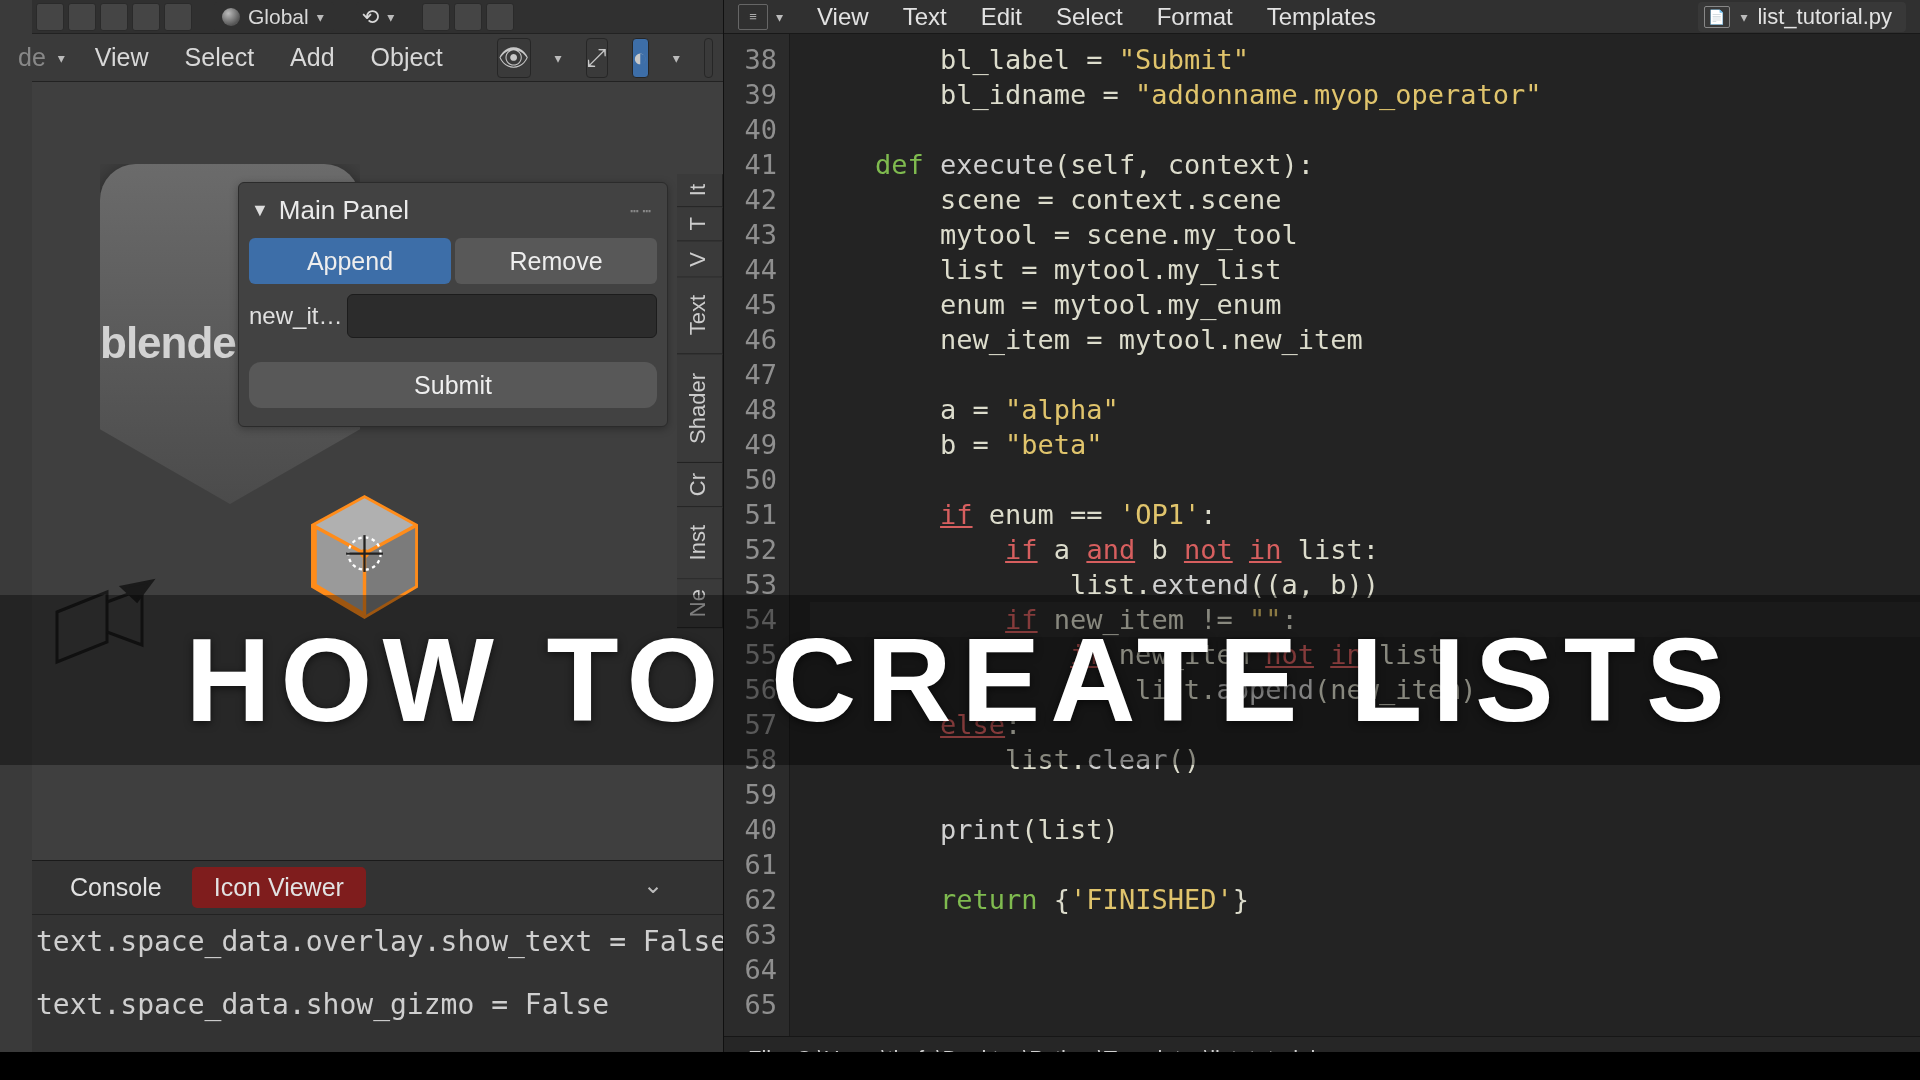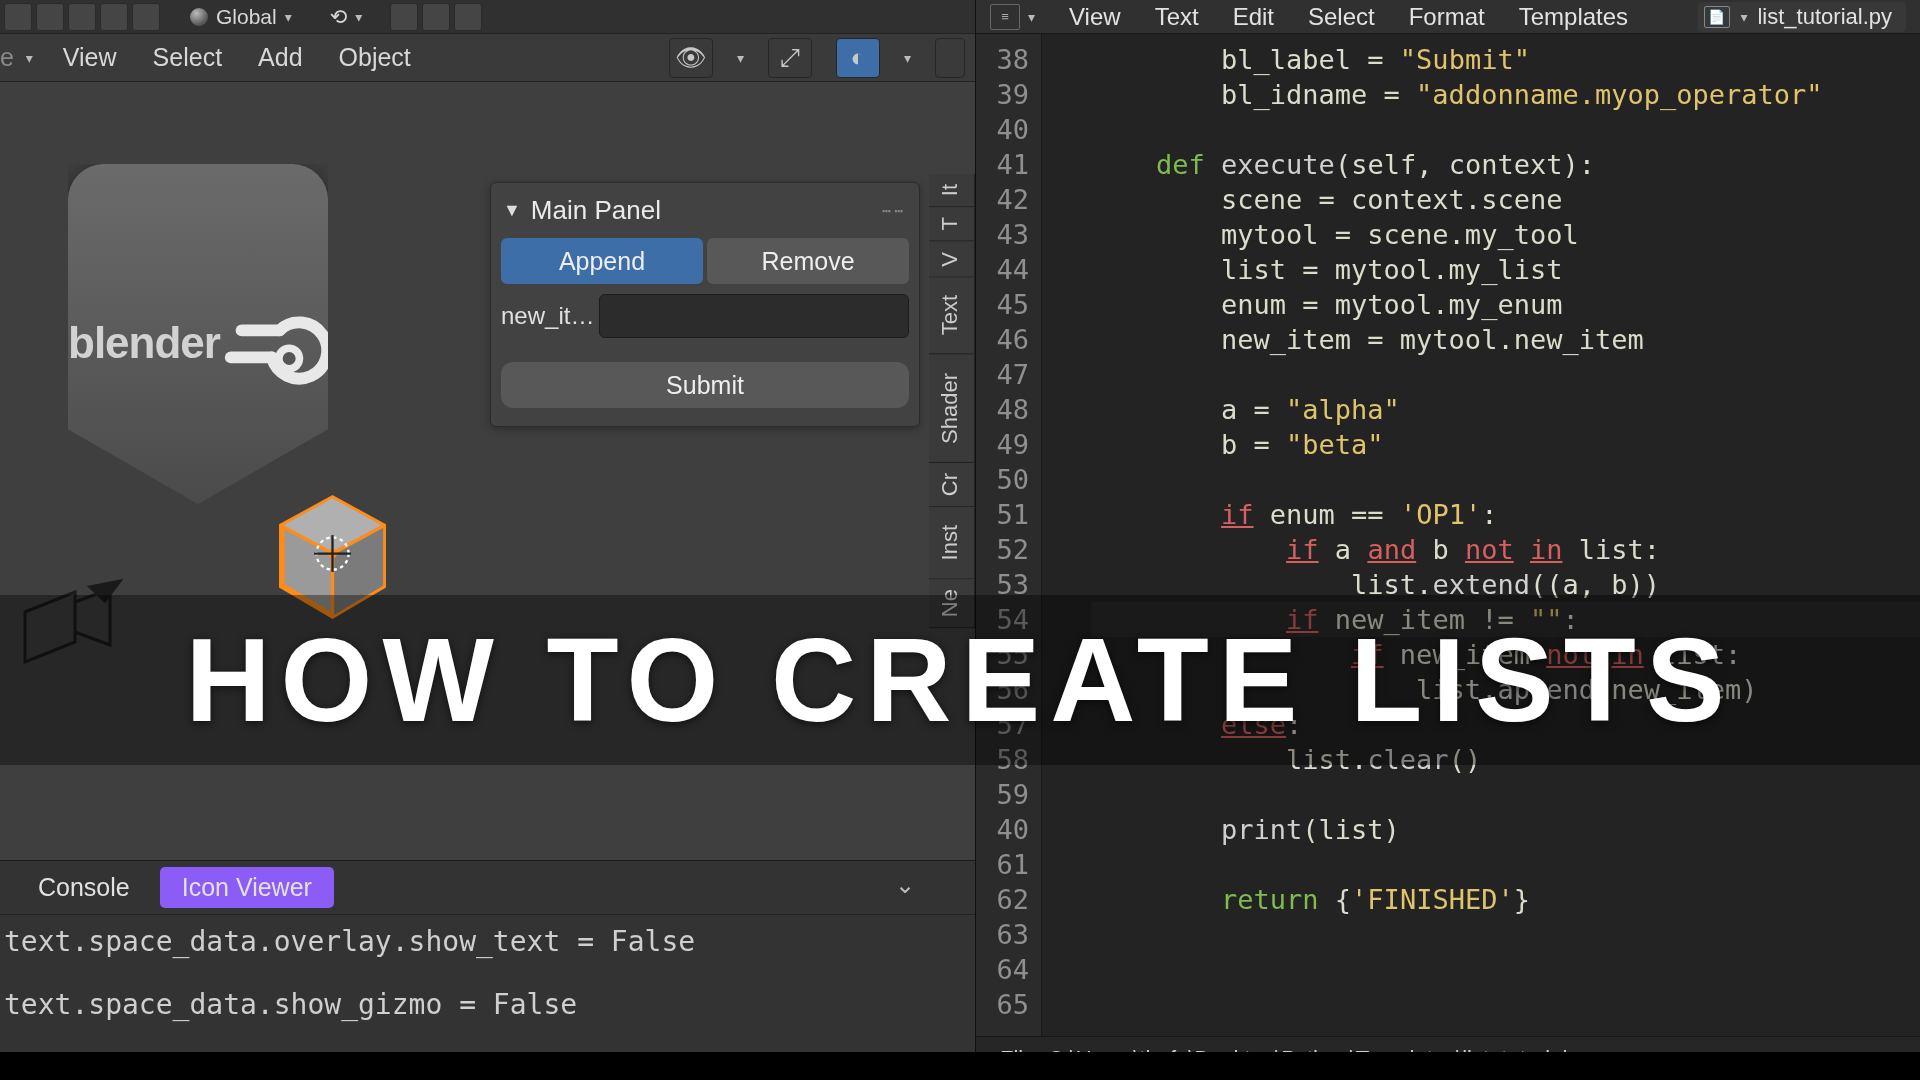--- a/index.html
+++ b/index.html
@@ -11,27 +11,28 @@
     overflow: hidden;
     position: relative;
   }
   .app {
     width: 100%; height: 100%;
     display: flex;
     position: relative;
   }
   
   .left-pane {
-    width: 976px;
+    width: 724px;
     height: 100%;
     background: #3a3a3a;
     display: flex;
     flex-direction: column;
     position: relative;
     border-right: 1px solid #101010;
+    padding-left: 32px;
   }
   .top-toolbar {
     height: 34px;
     background: #303030;
     border-bottom: 1px solid #222;
     display: flex;
     align-items: center;
     gap: 22px;
     padding: 0 4px;
   }
@@ -172,21 +173,21 @@
   }
   .console-tabs {
     height:54px;
     display:flex;align-items:center;gap:8px;
     padding:0 16px;
     border-bottom:1px solid #222;
   }
   .console-tab {
     font-size:25px; color:#e2e2e2; padding:6px 22px; border-radius:5px;
   }
-  .console-tab.active { background:#8b5cf6; }
+  .console-tab.active { background:#7f1d1d; }
   .console-body {
     flex:1; padding: 10px 4px;
     font-family: "Menlo","Consolas",monospace;
     font-size:28px; color:#cfcfcf;
     overflow:hidden;
   }
   .console-line { margin-bottom:30px; white-space:pre; }
   .console-caret { position:absolute; right:60px; margin-top:-6px; color:#bbb; font-size:24px;}
 
   
@@ -223,21 +224,20 @@
 
   .code-area {
     flex:1;
     display:flex;
     font-family: "Menlo","Consolas","DejaVu Sans Mono",monospace;
     font-size:27px;
     line-height:35px;
     overflow:hidden;
     background:#232323;
     position:relative;
-    gap:29px;
   }
   .gutter {
     width:66px; text-align:right;
     padding: 8px 12px 0 4px;
     background:#2b2b2b;
     color:#8f8f8f;
     border-right:1px solid #1a1a1a;
   }
   .gutter div { height:35px; }
   .code-body {

